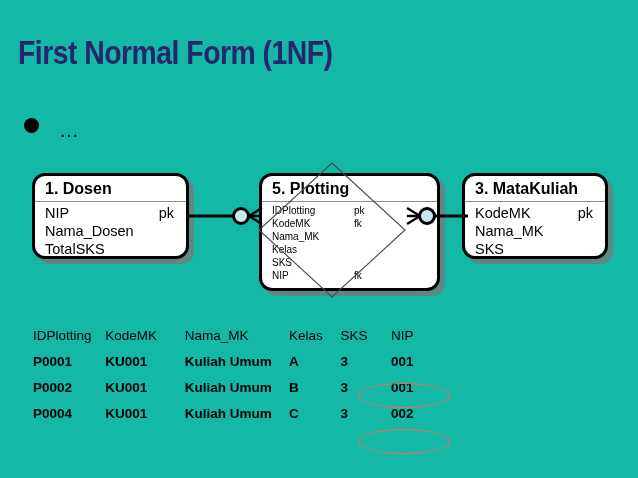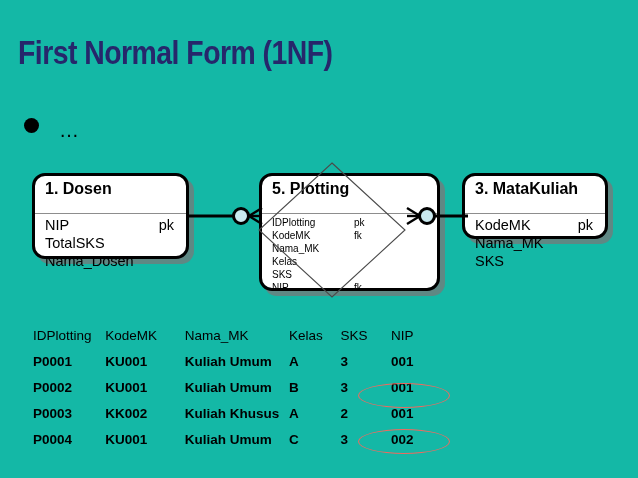--- a/index.html
+++ b/index.html
@@ -66,21 +66,21 @@
     background: #ffffff;
     border: 3px solid #000000;
     border-radius: 13px;
     box-shadow: 5px 5px 0 0 rgba(120,120,120,0.75);
     z-index: 3;
   }
   .entity-title {
     font-size: 16px;
     font-weight: bold;
     color: #000000;
-    padding: 4px 0 15px 10px;
+    padding: 4px 0 3px 10px;
     border-bottom: 1px solid #8d8d8d;
     white-space: nowrap;
   }
   .entity-fields {
     position: relative;
     padding: 2px 0 0 0;
   }
   .field-row {
     position: relative;
     display: block;
@@ -99,21 +99,21 @@
   
   .big-fields .field-row { font-size: 14.5px; line-height: 18px; }
   .big-fields .field-key { right: 12px; font-size: 14.5px; }
 
   
   .small-fields .field-row { font-size: 10px; line-height: 13px; }
   .small-fields .field-key { left: 92px; font-size: 10px; }
 
   #entity-dosen       { left: 32px;  top: 173px; width: 157px; height: 86px; }
   #entity-plotting    { left: 259px; top: 173px; width: 181px; height: 118px; }
-  #entity-matakuliah  { left: 462px; top: 173px; width: 146px; height: 66px; }
+  #entity-matakuliah  { left: 462px; top: 173px; width: 146px; height: 86px; }
 
   
   #relationship-diamond {
     position: absolute;
     left: 258px;
     top: 162px;
     width: 148px;
     height: 136px;
     z-index: 4;
     pointer-events: none;
@@ -178,25 +178,25 @@
   </div>
 
   <div class="entity" id="entity-dosen">
     <div class="entity-title">1. Dosen</div>
     <div class="entity-fields big-fields">
       <div class="field-row">
         <span class="field-name">NIP</span>
         <span class="field-key">pk</span>
       </div>
       <div class="field-row">
+        <span class="field-name">Nama_Dosen</span>
+        <span class="field-key"></span>
+      </div>
+      <div class="field-row">
         <span class="field-name">TotalSKS</span>
-        <span class="field-key"></span>
-      </div>
-      <div class="field-row">
-        <span class="field-name">Nama_Dosen</span>
         <span class="field-key"></span>
       </div>
     </div>
   </div>
 
   <div class="entity" id="entity-plotting">
     <div class="entity-title">5. Plotting</div>
     <div class="entity-fields small-fields">
       <div class="field-row">
         <span class="field-name">IDPlotting</span>
@@ -289,28 +289,20 @@
       </tr>
       <tr>
         <td>P0002</td>
         <td>KU001</td>
         <td>Kuliah Umum</td>
         <td>B</td>
         <td>3</td>
         <td>001</td>
       </tr>
       <tr>
-        <td>P0003</td>
-        <td>KK002</td>
-        <td>Kuliah Khusus</td>
-        <td>A</td>
-        <td>2</td>
-        <td>001</td>
-      </tr>
-      <tr>
         <td>P0004</td>
         <td>KU001</td>
         <td>Kuliah Umum</td>
         <td>C</td>
         <td>3</td>
         <td>002</td>
       </tr>
     </tbody>
   </table>
 

